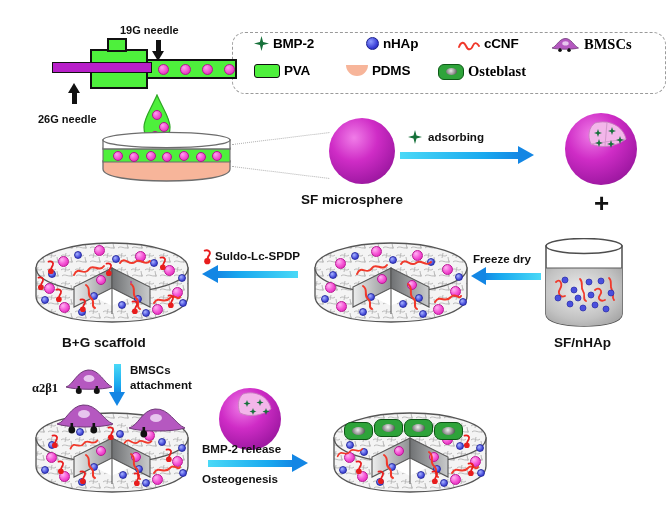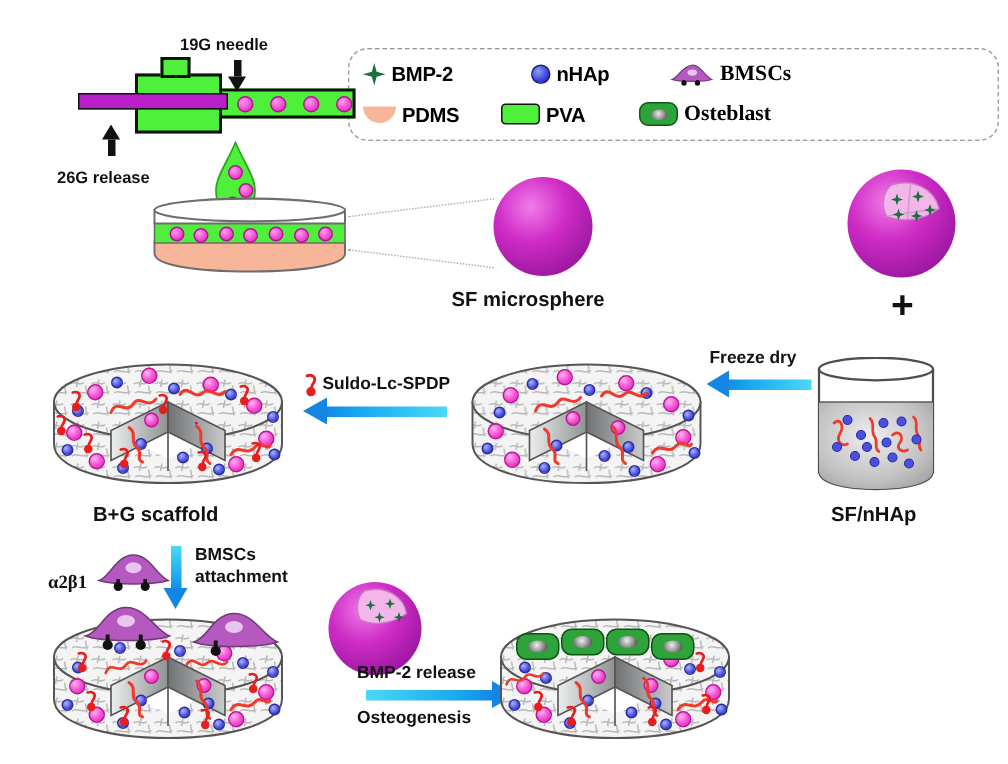--- a/index.html
+++ b/index.html
@@ -5,21 +5,21 @@
   html,body{margin:0;padding:0;background:#ffffff;}
   body{width:672px;height:509px;position:relative;overflow:hidden;
        font-family:"Liberation Sans",sans-serif;color:#000;}
   .stage{position:absolute;left:0;top:0;width:672px;height:509px;}
   .abs{position:absolute;}
   .lbl{font-weight:bold;color:#111;white-space:nowrap;line-height:1.05;}
 
   
   #legend-box{left:232px;top:32px;width:434px;height:62px;
     border:1.6px dashed #9a9a9a;border-radius:13px;background:#fff;box-sizing:border-box;}
-  .lg-row{position:absolute;left:9px;height:26px;display:flex;align-items:center;}
+  .lg-row{position:absolute;left:21px;height:26px;display:flex;align-items:flex-start;}
   .lg-item{display:flex;align-items:center;}
   .lg-txt{font-weight:bold;font-size:13.5px;letter-spacing:-.2px;}
   .lg-serif{font-family:"Liberation Serif",serif;font-weight:bold;font-size:14.5px;}
   .lg-ico{display:inline-block;position:relative;margin-right:4px;}
 
   
   .ico-bmp2{width:15px;height:15px;}
   .ico-nhap{width:11px;height:11px;border-radius:50%;
     background:radial-gradient(circle at 35% 32%,#8f9dff 0%,#3a3fd6 62%,#1d1f9c 100%);
     border:1px solid #1b1f8e;}
@@ -90,45 +90,53 @@
         <span class="lg-ico ico-bmp2">
           <svg width="15" height="15" viewBox="0 0 15 15">
               <path d="M7.5 0 L9.1 5.9 L15 7.5 L9.1 9.1 L7.5 15 L5.9 9.1 L0 7.5 L5.9 5.9 Z" fill="#16713a"></path>
             </svg>
         </span>
         <span class="lg-txt">BMP-2</span>
       </span>
       <span class="lg-item" style="width:92px;">
         <span class="lg-ico ico-nhap"></span>
         <span class="lg-txt">nHAp</span>
+      </span>
+      <span class="lg-item" style="width:92px;">
+        <span class="lg-ico ico-ccnf">
+          <svg width="22" height="12" viewBox="0 0 22 12">
+              <path d="M1 7 C3 1.5, 6 1.5, 8 6 C10 10.5, 13 10.5, 15 5.5 C16.5 2, 19 2.5, 21 6" stroke="#f0392b" stroke-width="1.9" fill="none" stroke-linecap="round"></path>
+            </svg>
+        </span>
+        <span class="lg-txt">cCNF</span>
       </span>
       <span class="lg-item">
         <span class="lg-ico ico-bmscs">
           <svg width="30" height="17" viewBox="0 0 30 17">
             <path d="M2 12 C6 11, 9 3, 15 2.5 C21 2, 24 10, 28.5 12 C24 13.6, 6 13.6, 2 12 Z" fill="#b558c0" stroke="#6f3a78" stroke-width="0.8"></path>
             <ellipse cx="15.5" cy="7.4" rx="3.2" ry="2.1" fill="#e7c5ee"></ellipse>
             <g fill="#111">
                 <circle cx="10" cy="14.3" r="1.8"></circle>
                 <rect x="9.2" y="12.4" width="1.6" height="2.2"></rect>
             <circle cx="19" cy="14.3" r="1.8"></circle>
                 <rect x="18.2" y="12.4" width="1.6" height="2.2"></rect>
               </g>
           </svg>
         </span>
         <span class="lg-serif">BMSCs</span>
       </span>
     </div>
     <div class="lg-row" style="top:30px;">
       <span class="lg-item" style="width:92px;">
+        <span class="lg-ico ico-pva"></span>
+        <span class="lg-txt">PVA</span>
+      </span>
+      <span class="lg-item" style="width:92px;">
         <span class="lg-ico ico-pdms"></span>
         <span class="lg-txt">PDMS</span>
-      </span>
-      <span class="lg-item" style="width:92px;">
-        <span class="lg-ico ico-pva"></span>
-        <span class="lg-txt">PVA</span>
       </span>
       <span class="lg-item">
         <span class="lg-ico ico-osteo">
             <i></i>
           </span>
         <span class="lg-serif">Osteblast</span>
       </span>
     </div>
   </div>
 
@@ -151,21 +159,21 @@
   <div class="abs lbl small-cap" style="left:120px;top:25px;">19G needle</div>
   <div class="abs" style="left:152px;top:40px;">
     <div class="blkstem" style="height:11px;margin-left:3.5px;"></div>
     <div class="blkarrow-d"></div>
   </div>
 
   <div class="abs" style="left:68px;top:83px;">
     <div class="blkarrow-u"></div>
     <div class="blkstem" style="height:11px;margin-left:3.5px;"></div>
   </div>
-  <div class="abs lbl small-cap" style="left:38px;top:114px;">26G release</div>
+  <div class="abs lbl small-cap" style="left:38px;top:114px;">26G needle</div>
 
   <div class="abs" style="left:141px;top:94px;">
     <svg width="32" height="52" viewBox="0 0 32 52">
       <path d="M16 1 C22 15, 29 24, 29 33 C29 43, 23 50, 16 50 C9 50, 3 43, 3 33 C3 24, 10 15, 16 1 Z" fill="#4ef03c" stroke="#2da523" stroke-width="1.2"></path>
     </svg>
     <div class="abs msph" style="left:11px;top:16px;width:8px;height:8px;"></div>
     <div class="abs msph" style="left:18px;top:28px;width:8px;height:8px;"></div>
     <div class="abs msph" style="left:9px;top:37px;width:8px;height:8px;"></div>
   </div>
 
@@ -189,20 +197,30 @@
     <div class="abs msph" style="left:111px;top:20px;width:8px;height:8px;"></div>
   </div>
 
   <div class="dashline" style="left:232px;top:144px;width:98px;transform:rotate(-7deg);"></div>
   <div class="dashline" style="left:232px;top:166px;width:98px;transform:rotate(7deg);"></div>
 
   <div class="abs bigsph" style="left:329px;top:118px;width:66px;height:66px;"></div>
   <div class="abs lbl cap" style="left:301px;top:193px;">SF microsphere</div>
 
   <div class="abs" style="left:412px;top:55px;">
+  </div>
+  <div class="abs" style="left:400px;top:130px;width:135px;height:35px;">
+    <span class="abs" style="left:8px;top:0px;">
+      <svg width="14" height="14" viewBox="0 0 15 15">
+          <path d="M7.5 0 L9.1 5.9 L15 7.5 L9.1 9.1 L7.5 15 L5.9 9.1 L0 7.5 L5.9 5.9 Z" fill="#16713a"></path>
+        </svg>
+    </span>
+    <span class="abs lbl arrow-cap" style="left:28px;top:1px;">adsorbing</span>
+    <div class="abs ga-h" style="left:0px;top:22px;width:120px;"></div>
+    <div class="abs ahead" style="left:118px;top:16px;border-top:9px solid transparent;border-bottom:9px solid transparent;border-left:16px solid #1386e4;"></div>
   </div>
 
   <div class="abs" style="left:565px;top:113px;width:72px;height:72px;">
     <div class="abs bigsph" style="left:0;top:0;width:72px;height:72px;"></div>
     <svg width="72" height="72" viewBox="0 0 72 72" style="position:absolute;left:0;top:0;">
       <path d="M30 10 C44 6, 58 13, 61 26 C52 33, 38 36, 26 31 C22 23, 24 14, 30 10 Z" fill="#f3b6ea" stroke="#c77fc0" stroke-width="0.9"></path>
       <path d="M42 9 L40 33 M61 26 L26 31" stroke="#d49bcd" stroke-width="1.1" fill="none"></path>
       <g fill="#16713a">
         <path d="M33 16 l1 3 l3 1 l-3 1 l-1 3 l-1 -3 l-3 -1 l3 -1 z"></path>
         <path d="M47 14 l1 3 l3 1 l-3 1 l-1 3 l-1 -3 l-3 -1 l3 -1 z"></path>
@@ -244,21 +262,21 @@
           <circle cx="52" cy="67" r="3"></circle>
           <circle cx="63" cy="71" r="3"></circle>
         <circle cx="35" cy="60" r="3"></circle>
           <circle cx="68" cy="55" r="3"></circle>
           <circle cx="48" cy="57" r="3"></circle>
       </g>
     </svg>
   </div>
   <div class="abs lbl cap" style="left:554px;top:336px;">SF/nHAp</div>
 
-  <div class="abs" style="left:471px;top:233px;width:72px;height:34px;">
+  <div class="abs" style="left:471px;top:253px;width:72px;height:34px;">
     <span class="abs lbl arrow-cap" style="left:2px;top:0px;">Freeze dry</span>
     <div class="abs ga-h rev" style="left:12px;top:20px;width:58px;"></div>
     <div class="abs ahead" style="left:0px;top:14px;border-top:9px solid transparent;border-bottom:9px solid transparent;border-right:15px solid #1386e4;"></div>
   </div>
 
   <div class="scaf" style="left:311px;top:238px;width:160px;height:92px;">
     <svg width="160" height="92" viewBox="0 0 160 92">
       <defs>
         <pattern id="porep1" width="14" height="14" patternUnits="userSpaceOnUse">
           <rect width="14" height="14" fill="#f4f4f4"></rect>
@@ -627,21 +645,21 @@
       <path d="M24 6 C37 2, 50 9, 52 21 C44 27, 31 30, 21 25 C18 18, 19 10, 24 6 Z" fill="#f3b6ea" stroke="#c77fc0" stroke-width="0.9"></path>
       <g fill="#16713a">
         <path d="M28 12 l0.9 2.6 l2.6 0.9 l-2.6 0.9 l-0.9 2.6 l-0.9 -2.6 l-2.6 -0.9 l2.6 -0.9 z"></path>
         <path d="M41 11 l0.9 2.6 l2.6 0.9 l-2.6 0.9 l-0.9 2.6 l-0.9 -2.6 l-2.6 -0.9 l2.6 -0.9 z"></path>
         <path d="M34 20 l0.9 2.6 l2.6 0.9 l-2.6 0.9 l-0.9 2.6 l-0.9 -2.6 l-2.6 -0.9 l2.6 -0.9 z"></path>
         <path d="M47 20 l0.9 2.6 l2.6 0.9 l-2.6 0.9 l-0.9 2.6 l-0.9 -2.6 l-2.6 -0.9 l2.6 -0.9 z"></path>
       </g>
     </svg>
   </div>
 
-  <div class="abs" style="left:196px;top:443px;width:120px;height:42px;margin-left:36px;">
+  <div class="abs" style="left:196px;top:443px;width:120px;height:42px;">
     <span class="abs lbl arrow-cap" style="left:6px;top:0px;">BMP-2 release</span>
     <div class="abs ga-h" style="left:12px;top:17px;width:86px;"></div>
     <div class="abs ahead" style="left:96px;top:11px;border-top:9px solid transparent;border-bottom:9px solid transparent;border-left:16px solid #1386e4;"></div>
     <span class="abs lbl arrow-cap" style="left:6px;top:30px;">Osteogenesis</span>
   </div>
 
   <div class="scaf" style="left:330px;top:408px;width:160px;height:92px;">
     <svg width="160" height="92" viewBox="0 0 160 92">
       <defs>
         <pattern id="porep4" width="14" height="14" patternUnits="userSpaceOnUse">

